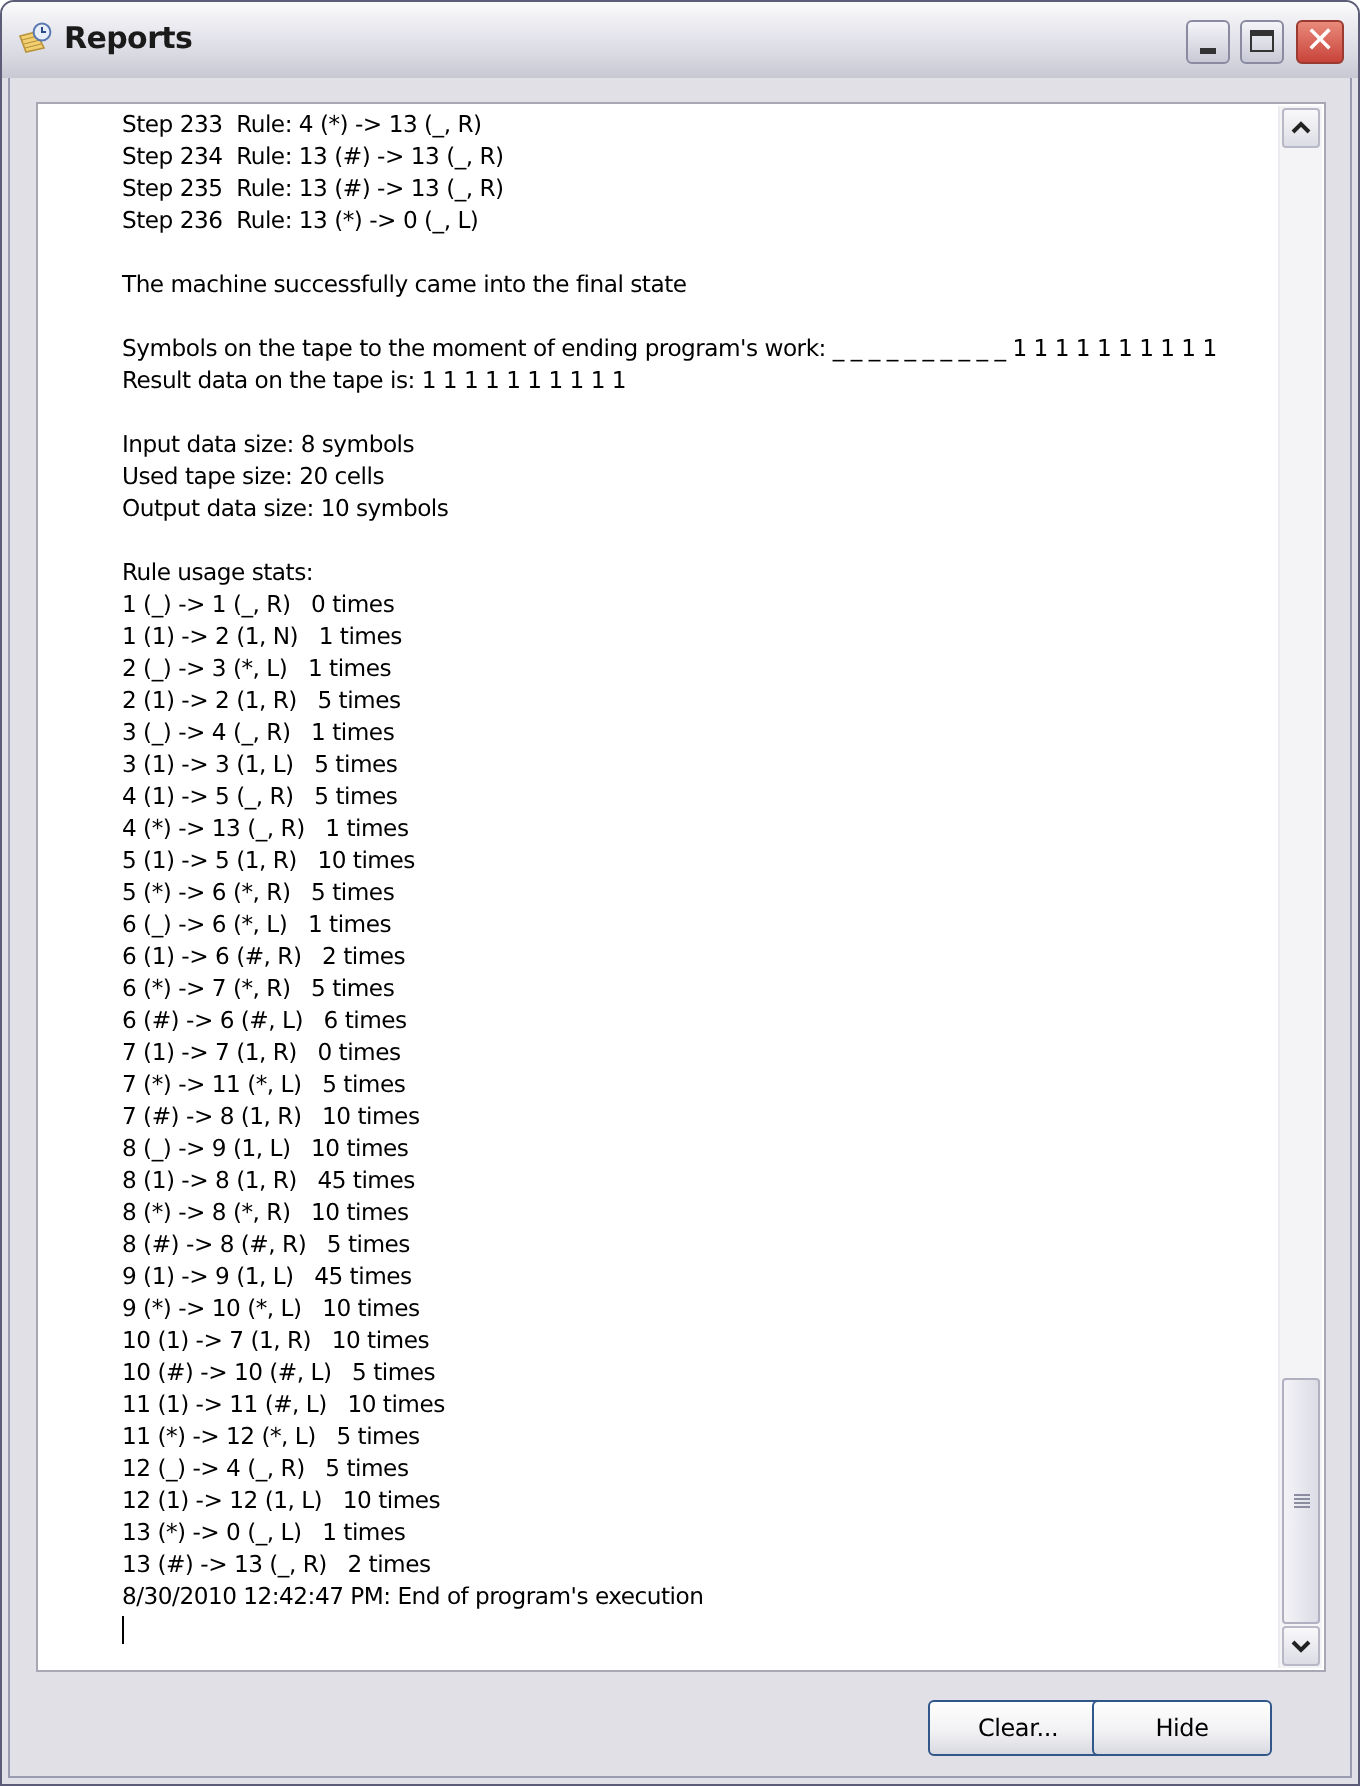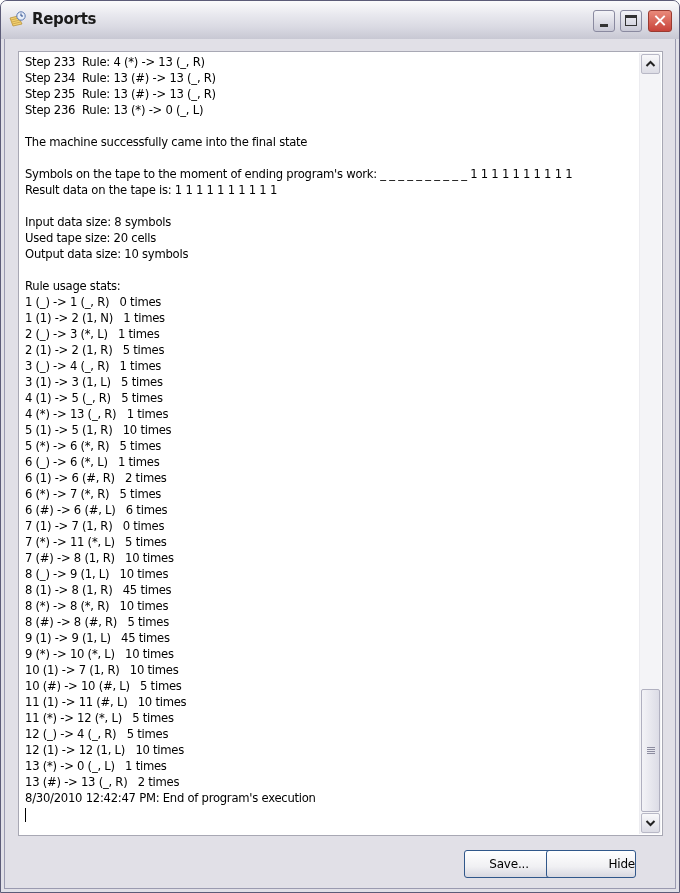--- a/index.html
+++ b/index.html
@@ -15,34 +15,34 @@
     background:linear-gradient(#f4f4f8, #c9c9d6); }
   .tbtn.min { left:592px; }
   .tbtn.max { left:619px; }
   .tbtn.close { left:647px; width:24px; background:linear-gradient(#e98a7a, #c8433a); border-color:#9a3a30; }
   .min-glyph { position:absolute; left:6px; top:13px; width:8px; height:3px; background:#333; }
   .max-glyph { position:absolute; left:4px; top:4px; width:12px; height:11px; box-sizing:border-box; border:1px solid #333; border-top-width:3px; }
   .close-glyph { position:absolute; left:0; top:-1px; width:22px; height:22px; color:#fff; font-size:18px; font-weight:bold; text-align:center; line-height:22px; font-family:"DejaVu Sans", sans-serif; }
   .frame-border { position:absolute; left:3px; top:38px; width:672px; height:850px; border-left:1px solid #9a9ab0; border-right:1px solid #9a9ab0; border-bottom:1px solid #9a9ab0; box-sizing:border-box; }
   .textarea { position:absolute; left:17px; top:50px; width:645px; height:785px; box-sizing:border-box; background:#fff; border:1px solid #a8a8b4; }
   .log { position:absolute; left:6px; top:2px; width:612px; font-family:"DejaVu Sans", sans-serif; font-size:11.6px; line-height:16px; color:#000; white-space:pre; letter-spacing:-0.25px; }
-  .log .line { height:16px; }
+  .log .line { height:16px;margin-left:36px; }
   .caret { display:inline-block; width:1px; height:14px; background:#000; vertical-align:middle; }
   .scrollbar { position:absolute; right:1px; top:1px; width:21px; height:781px; background:#f4f4f7; border-left:1px solid #ececf0; }
   .sb-btn { position:absolute; left:1px; width:19px; height:20px; box-sizing:border-box; border:1px solid #b8b8c6; border-radius:2px; background:linear-gradient(#f9f9fb,#dcdce5); text-align:center; font-size:10px; line-height:18px; color:#222; }
   .sb-up { top:1px; }
   .sb-down { bottom:1px; }
   .sb-thumb { position:absolute; left:1px; top:636px; width:19px; height:123px; box-sizing:border-box; border:1px solid #b0b0c0; border-radius:2px; background:linear-gradient(90deg,#f3f3f7,#dcdce6); }
   .grip { position:absolute; left:5px; top:57px; width:8px; height:8px;
     background:repeating-linear-gradient(#8c8ca0 0 1px, transparent 1px 2px); }
   .btn { position:absolute; top:849px; width:90px; height:28px; box-sizing:border-box; border:1px solid #30578a; border-radius:3px;
     background:linear-gradient(#ffffff 0%, #f0f0f3 60%, #d8d8e0 100%); font-family:"DejaVu Sans", sans-serif; font-size:12px; color:#000; text-align:center; line-height:26px; letter-spacing:-0.2px; }
   .btn.clear { left:355px; }
   .btn.save { left:463px; }
-  .btn.hide { left:545px;text-align:right; }
+  .btn.hide { left:545px; }
 </style>
 </head>
 <body>
 
 <div class="window">
   <div class="titlebar">
     <svg class="title-icon" viewBox="0 0 18 16">
       <path d="M1 7 L9 5 L13 13 L4 15 Z" fill="#f2d070" stroke="#b8923a" stroke-width="0.8"></path>
       <path d="M2 9 L10 7 M3 11 L11 9 M3.5 13 L11.5 11" stroke="#b8923a" stroke-width="0.6"></path>
       <circle cx="12" cy="5" r="4.2" fill="#e8eef8" stroke="#5a78b0" stroke-width="1"></circle>
@@ -73,15 +73,15 @@
         <div class="grip"></div>
       </div>
       <div class="sb-btn sb-down">
         <svg width="17" height="18" viewBox="0 0 17 18">
             <path d="M4.5 7 L8.5 11 L12.5 7" stroke="#222" stroke-width="2" fill="none"></path>
           </svg>
       </div>
     </div>
   </div>
 
-  <div class="btn save">Save...</div>
+  <div class="btn save">Clear...</div>
   <div class="btn hide">Hide</div>
 </div>
 
 </body></html>

